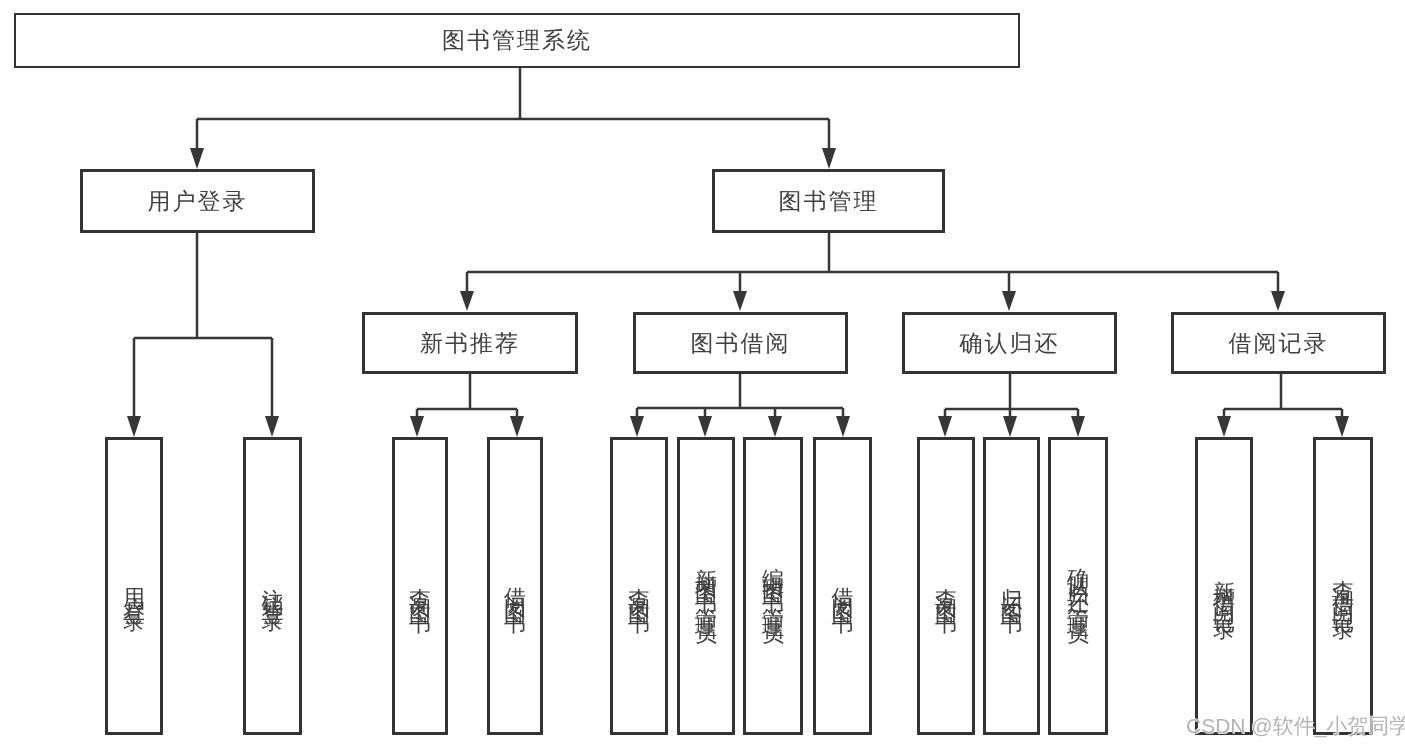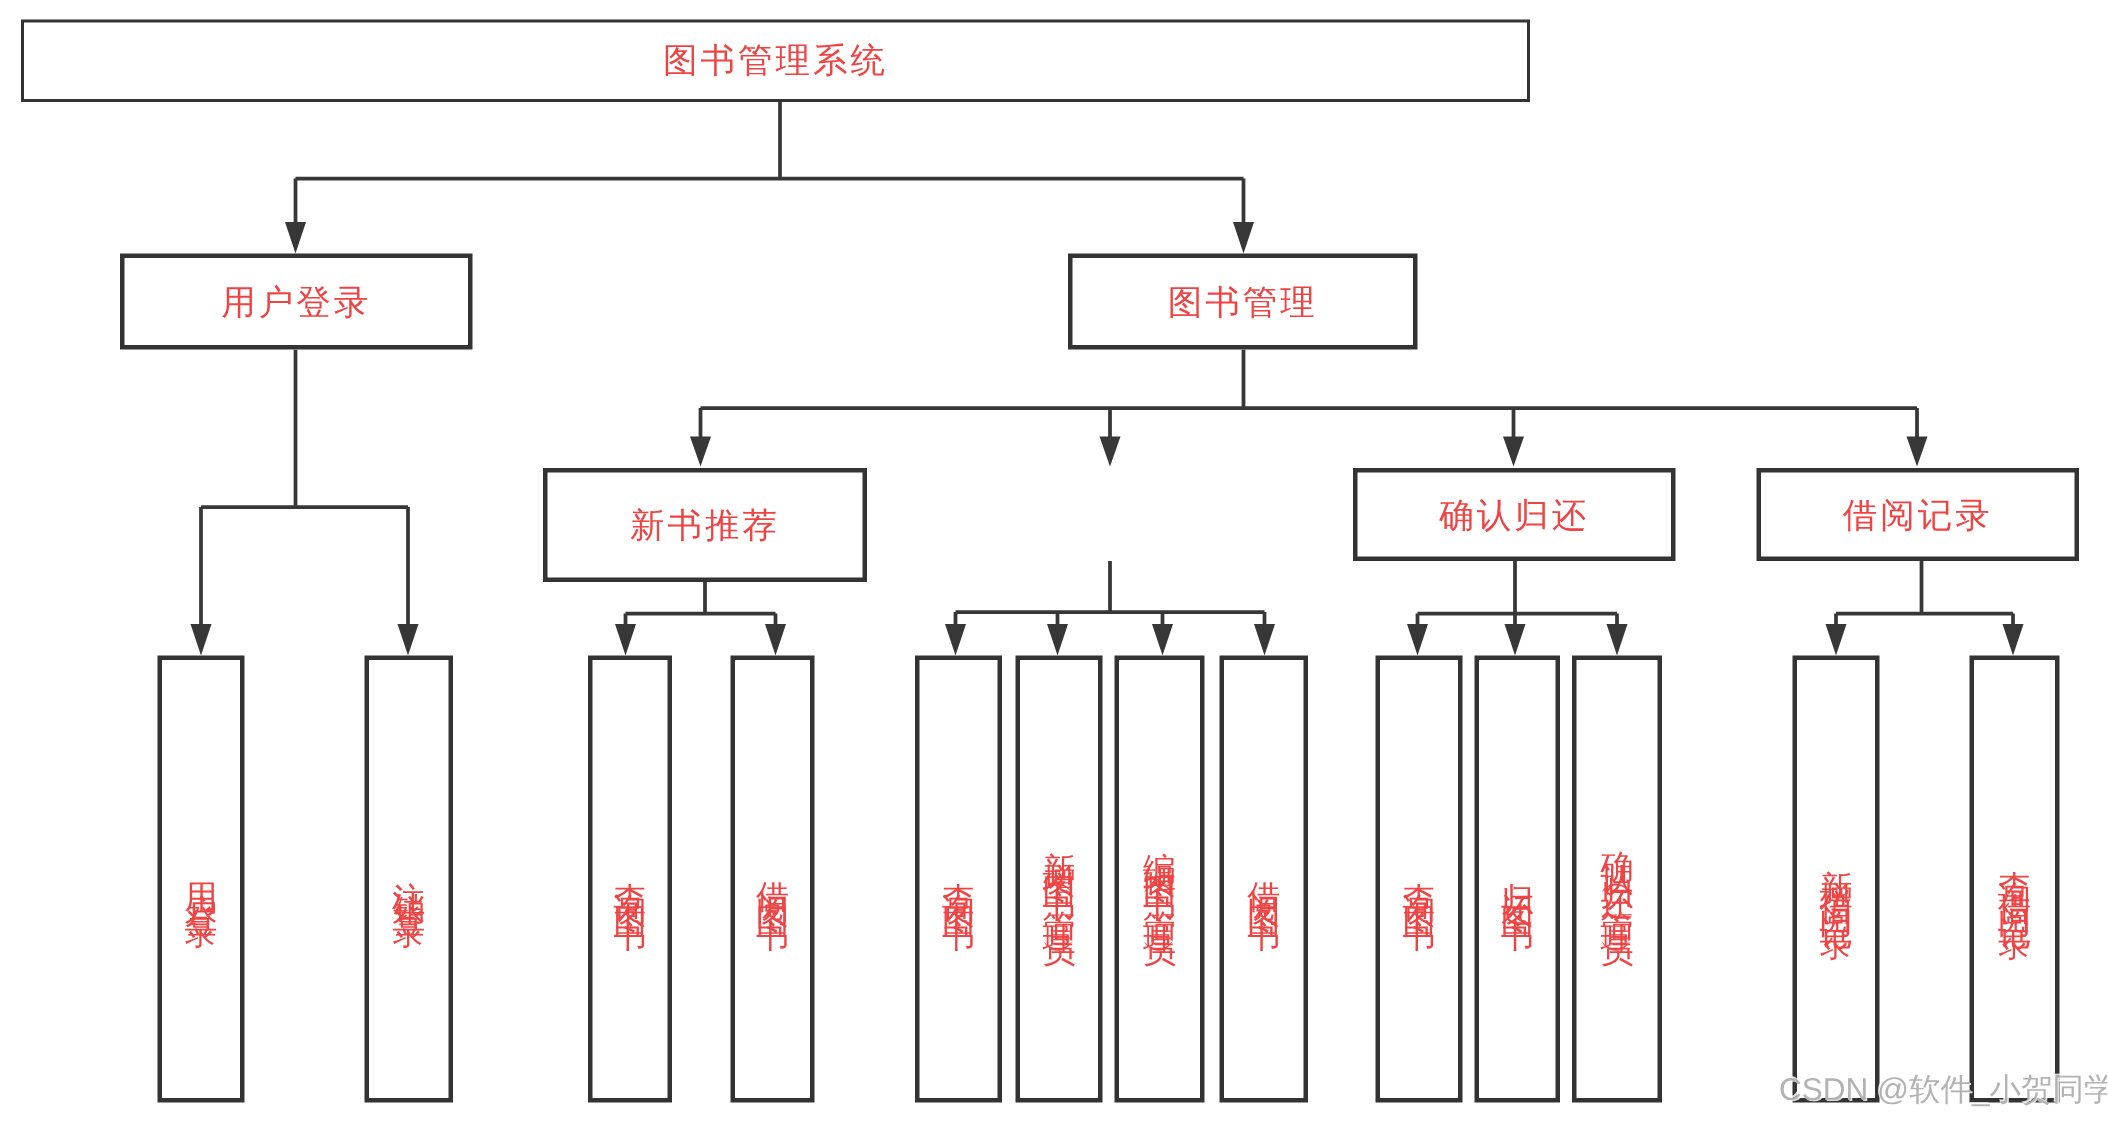--- a/index.html
+++ b/index.html
@@ -10,39 +10,39 @@
     font-family:"Liberation Sans","DejaVu Sans",sans-serif;
     overflow:hidden;
   }
   .connectors{position:absolute;left:0;top:0;z-index:1;}
   .box{
     position:absolute;
     background:#ffffff;
     border:3px solid #333333;
     box-sizing:border-box;
     display:flex;align-items:center;justify-content:center;
-    color:#ef4444;
+    color:#404040;
     z-index:2;
   }
   .hlabel{font-size:23px;letter-spacing:2px;line-height:1;white-space:nowrap;}
   .vtext{
     writing-mode:vertical-rl;
     text-orientation:mixed;
     font-size:22px;
     letter-spacing:8px;
     line-height:1;
     white-space:nowrap;
   }
   
   #b-root{left:14px;top:13px;width:1006px;height:55px;border-width:2px;}
   
   #b-login{left:80px;top:169px;width:235px;height:64px;}
   #b-mgmt{left:712px;top:169px;width:233px;height:64px;}
   
-  #b-l3-0{left:362px;top:312px;width:216px;height:76px;}
+  #b-l3-0{left:362px;top:312px;width:216px;height:62px;}
   #b-l3-1{left:633px;top:312px;width:215px;height:62px;}
   #b-l3-2{left:902px;top:312px;width:215px;height:62px;}
   #b-l3-3{left:1171px;top:312px;width:215px;height:62px;}
   
   .leaf{top:437px;height:298px;}
   #b-ua{left:105px;width:58px;}
   #b-ub{left:243px;width:59px;}
   #b-na{left:392px;width:56px;}
   #b-nb{left:487px;width:56px;}
   #b-ba{left:610px;width:58px;}
@@ -116,20 +116,23 @@
   <div class="box" id="b-login">
     <span class="hlabel">用户登录</span>
   </div>
   <div class="box" id="b-mgmt">
     <span class="hlabel">图书管理</span>
   </div>
 
   <div class="box" id="b-l3-0">
     <span class="hlabel">新书推荐</span>
   </div>
+  <div class="box" id="b-l3-1">
+    <span class="hlabel">图书借阅</span>
+  </div>
   <div class="box" id="b-l3-2">
     <span class="hlabel">确认归还</span>
   </div>
   <div class="box" id="b-l3-3">
     <span class="hlabel">借阅记录</span>
   </div>
 
   <div class="box leaf" id="b-ua">
     <span class="vtext">用户登录</span>
   </div>

